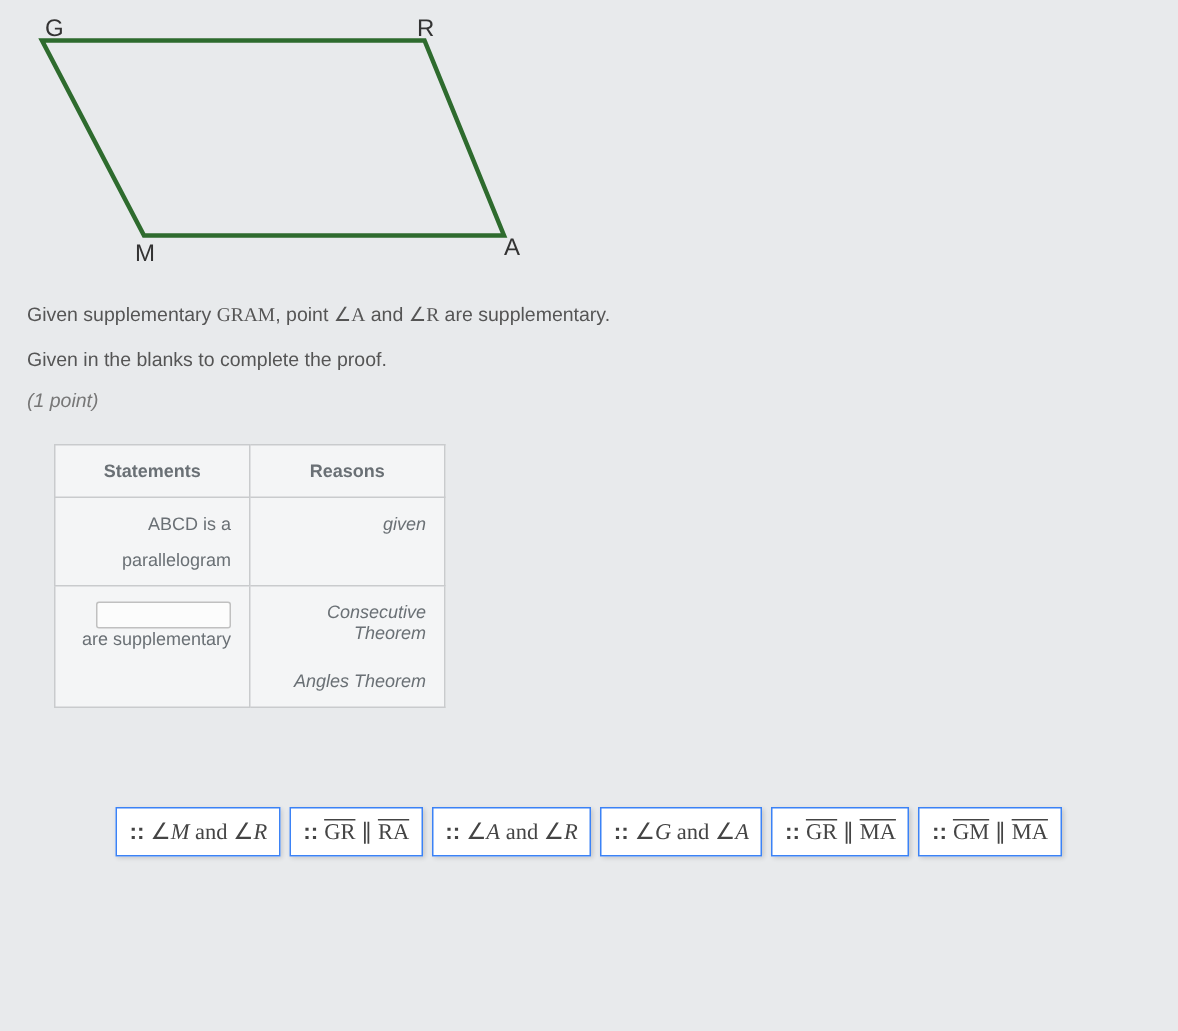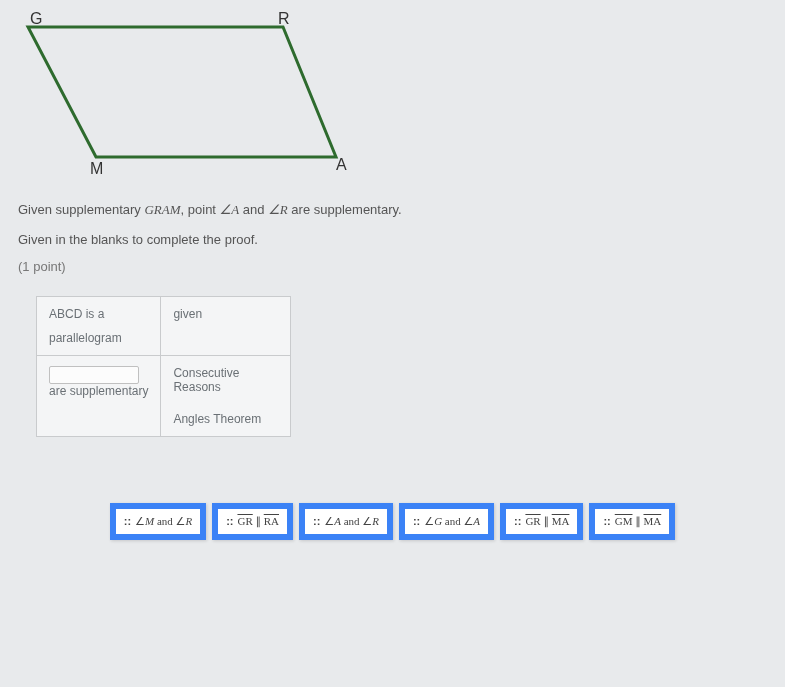--- a/index.html
+++ b/index.html
@@ -11,63 +11,63 @@
     background: #e8eaec;
     color: #3a3a3a;
     font-size: 13px;
   }
   .diagram { margin-bottom: 14px; }
   .problem-text {
     line-height: 1.7;
     margin: 8px 0;
     color: #555;
   }
-  .problem-text .math { font-style: italic; font-family: "Times New Roman", serif; }
-  .points { color: #777; margin: 6px 0 22px 0; }
+  .problem-text .math { font-family: "Times New Roman", serif; }
+  .points { font-style: italic; color: #777; margin: 6px 0 22px 0; }
   .proof-wrap { padding-left: 18px; }
   table.proof {
     border-collapse: collapse;
     background: #f4f5f6;
   }
   table.proof th, table.proof td {
     border: 1px solid #c9cbcd;
     padding: 10px 12px;
     font-size: 12px;
     color: #6a7075;
     vertical-align: top;
-    text-align: left;
+    text-align: right;
   }
   table.proof th {
     font-weight: bold;
     text-align: center;
     width: 130px;
   }
-  table.proof td.reason { width: 130px; }
+  table.proof td.reason { width: 130px; font-style: italic; }
   .blank {
     display: inline-block;
     width: 90px;
     height: 18px;
     border: 1px solid #c0c0c0;
     background: #fcfcfc;
     border-radius: 2px;
     vertical-align: middle;
   }
   .choices {
     margin-top: 60px;
     text-align: center;
     white-space: nowrap;
     padding: 6px 0;
   }
   .tile {
     display: inline-block;
-    border: 6px solid #3b82f6;
+    border: 1px solid #3b82f6;
     background: #fff;
     padding: 6px 8px;
     margin: 0 3px;
-    font-size: 11px;
+    font-size: 15px;
     color: #444;
     box-shadow: 1px 1px 3px rgba(0,0,0,0.15);
     cursor: grab;
     font-family: "Times New Roman", serif;
   }
   .tile .dots::before { content: "::"; font-weight: bold; margin-right: 4px; font-family: Arial, sans-serif; color:#444; }
   .ovl { text-decoration: overline; text-align: right; }
 </style>
 </head>
 <body>
@@ -84,34 +84,38 @@
 
 <div class="problem-text">
   <span>Given supplementary </span><span class="math">GRAM</span><span>, point </span><span class="math">∠A</span><span> and </span><span class="math">∠R</span><span> are supplementary.</span>
 </div>
 <div class="problem-text">Given in the blanks to complete the proof.</div>
 <div class="points">(1 point)</div>
 
 <div class="proof-wrap">
 <table class="proof">
   <tbody>
+        <tr>
+    <th>Statements</th>
+    <th>Reasons</th>
+  </tr>
   <tr>
     <td>
       <div>ABCD is a</div>
       <div style="margin-top:10px">parallelogram</div>
     </td>
     <td class="reason">given</td>
   </tr>
   <tr>
     <td>
       <span class="blank"></span>
       <div style="">are supplementary</div>
     </td>
     <td class="reason">
-      <div>Consecutive Reasons</div>
+      <div>Consecutive Theorem</div>
       <div style="margin-top:18px">Angles Theorem</div>
     </td>
   </tr>
 </tbody>
     </table>
 </div>
 
 <div class="choices" id="choices"><span class="tile"><span class="dots"></span>∠<i>M</i> and ∠<i>R</i></span><span class="tile"><span class="dots"></span><span class="ovl">GR</span> ∥ <span class="ovl">RA</span></span><span class="tile"><span class="dots"></span>∠<i>A</i> and ∠<i>R</i></span><span class="tile"><span class="dots"></span>∠<i>G</i> and ∠<i>A</i></span><span class="tile"><span class="dots"></span><span class="ovl">GR</span> ∥ <span class="ovl">MA</span></span><span class="tile"><span class="dots"></span><span class="ovl">GM</span> ∥ <span class="ovl">MA</span></span></div>
 
 </body></html>

